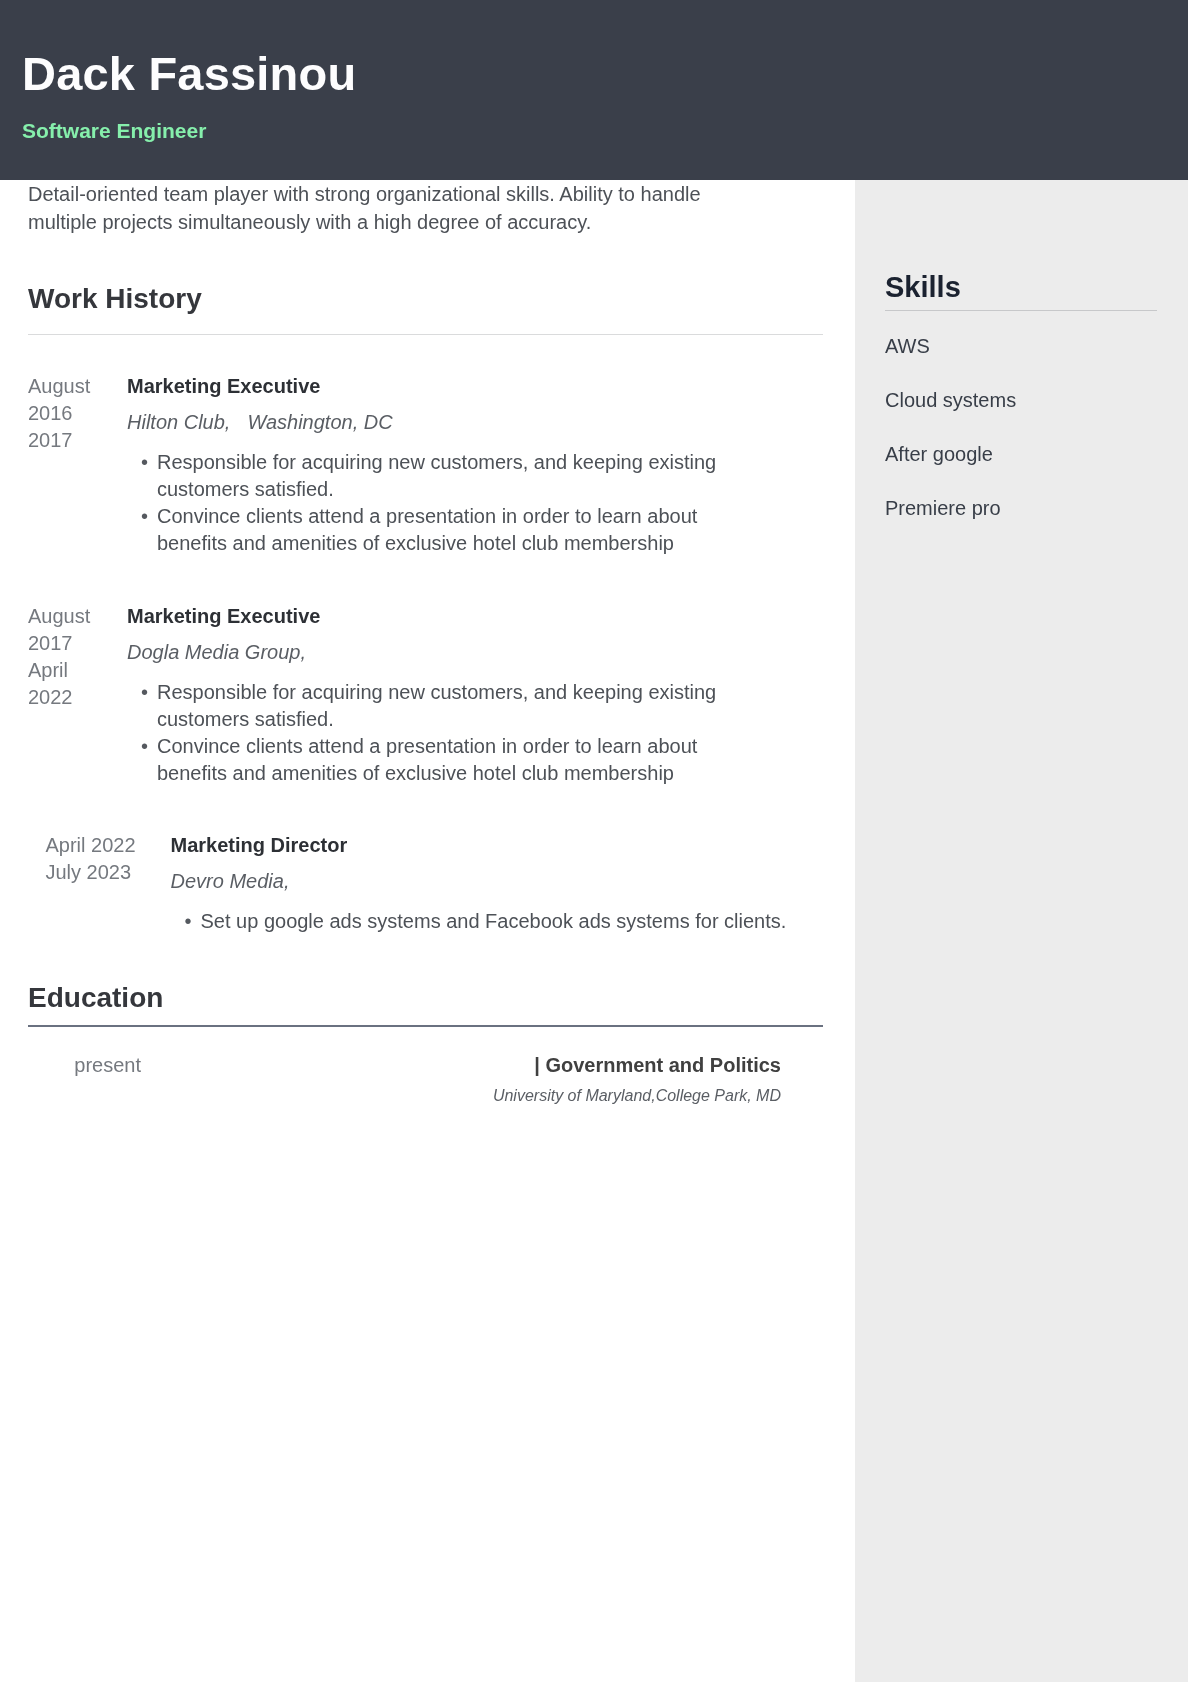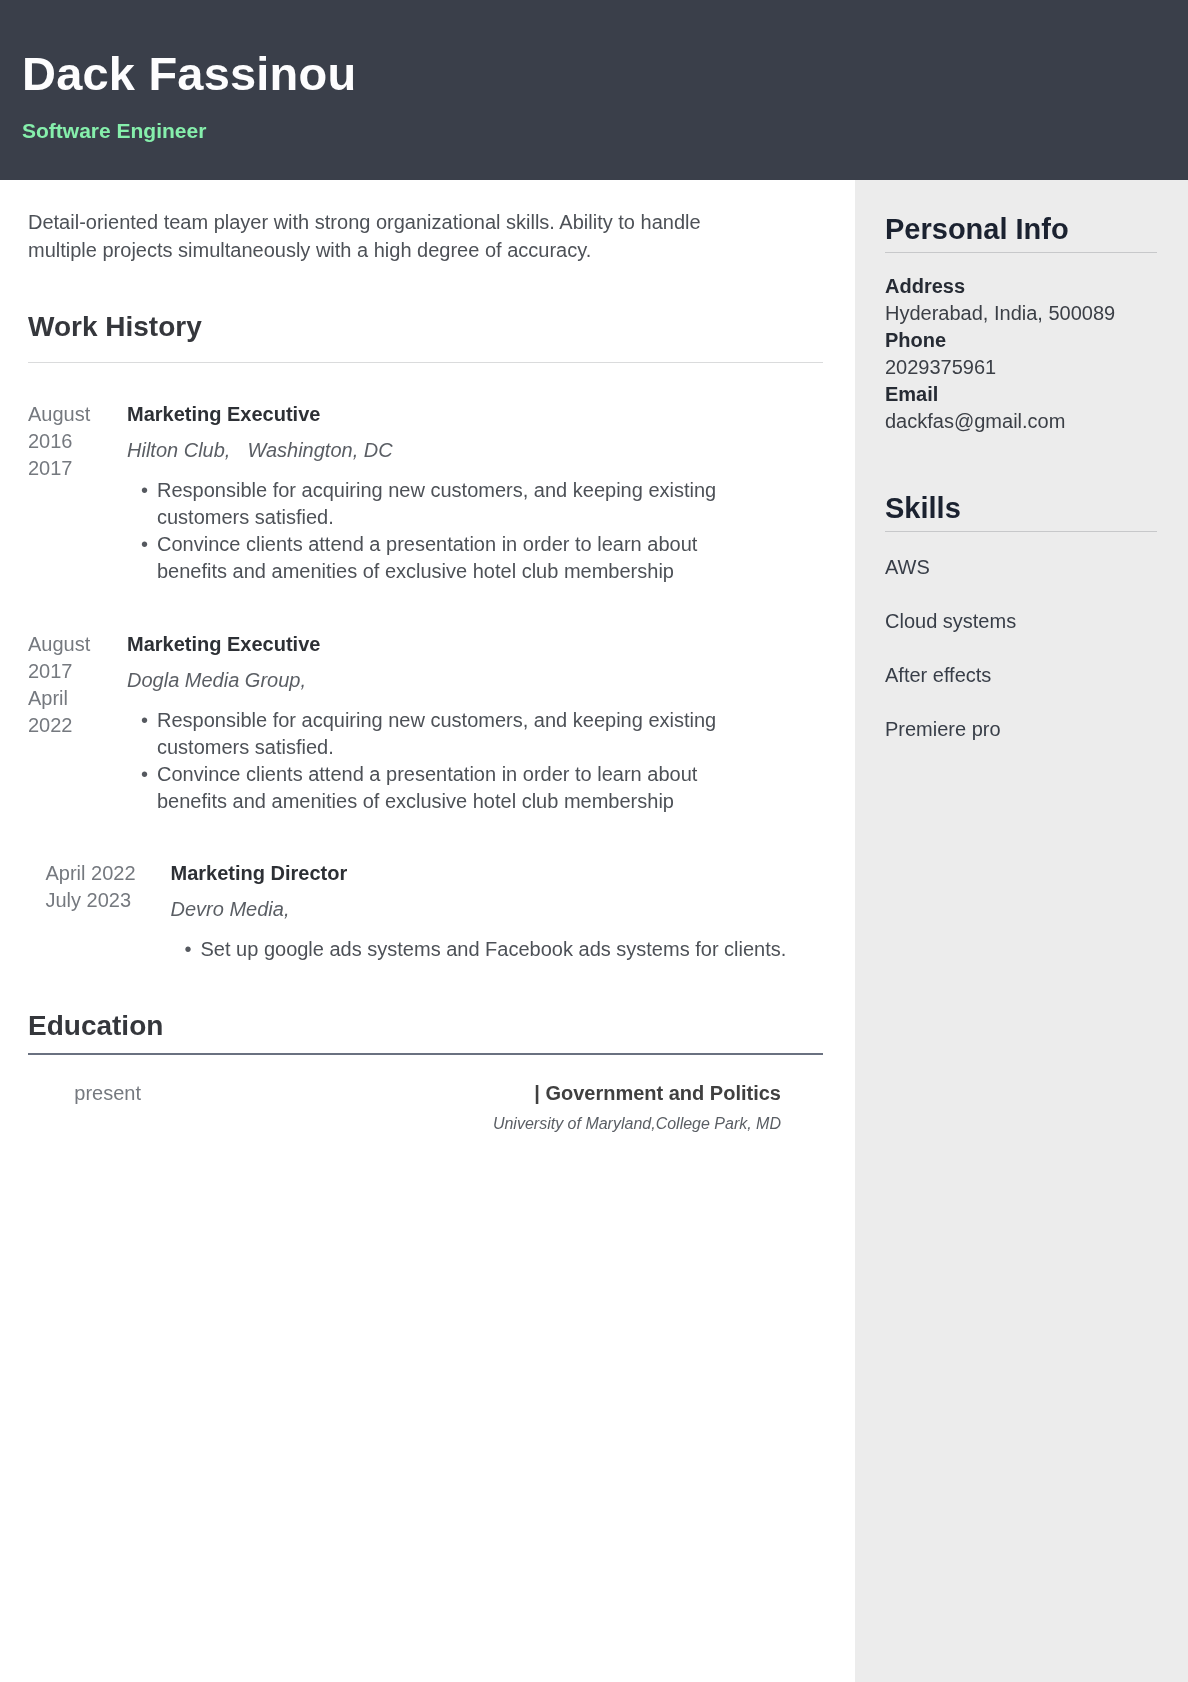--- a/index.html
+++ b/index.html
@@ -29,21 +29,20 @@
   }
   .info-list { margin-top:20px; }
   .info-label { font-size:20px; font-weight:bold; color:#262b34; line-height:27px; }
   .info-value { font-size:20px; color:#3b3f46; line-height:27px; }
   .skills-block { margin-top:58px; }
   .skills-list { list-style:none; margin-top:24px; }
   .skills-list li { font-size:20px; color:#383e48; line-height:22px; margin-bottom:32px; }
   
   .main {
     position:absolute; left:28px; top:180px; width:800px;
-    padding-top:28px;
   }
   .summary { width:742px; font-size:20px; line-height:28px; color:#4d5157; }
   .section-heading {
     font-size:28px; font-weight:bold; color:#35373c; line-height:38px; margin-top:44px;
   }
   .divider { border:none; height:1px; background:#dadbdc; width:795px; margin-top:16px; }
   .divider-dark { border:none; height:2px; background:#6a7180; width:795px; margin-top:8px; }
   .entry { display:flex; }
   .entry-work-1 { margin-top:38px; }
   .entry-work-2 { margin-top:46px; }
@@ -141,35 +140,24 @@
     <div class="entry-body">
       <div class="degree">| Government and Politics</div>
       <div class="school">University of Maryland,College Park, MD</div>
     </div>
   </div>
 
 </div>
 
 <div class="sidebar">
 
-  <div>
-    <h2 class="side-heading">Personal Info</h2>
-    <div class="info-list">
-      <div class="info-label">Address</div>
-      <div class="info-value">Hyderabad, India, 500089</div>
-      <div class="info-label">Phone</div>
-      <div class="info-value">2029375961</div>
-      <div class="info-label">Email</div>
-      <div class="info-value">dackfas@gmail.com</div>
-    </div>
-  </div>
 
   <div class="skills-block">
     <h2 class="side-heading">Skills</h2>
     <ul class="skills-list">
       <li>AWS</li>
       <li>Cloud systems</li>
-      <li>After effects</li>
+      <li>After google</li>
       <li>Premiere pro</li>
     </ul>
   </div>
 
 </div>
 
 </body></html>

